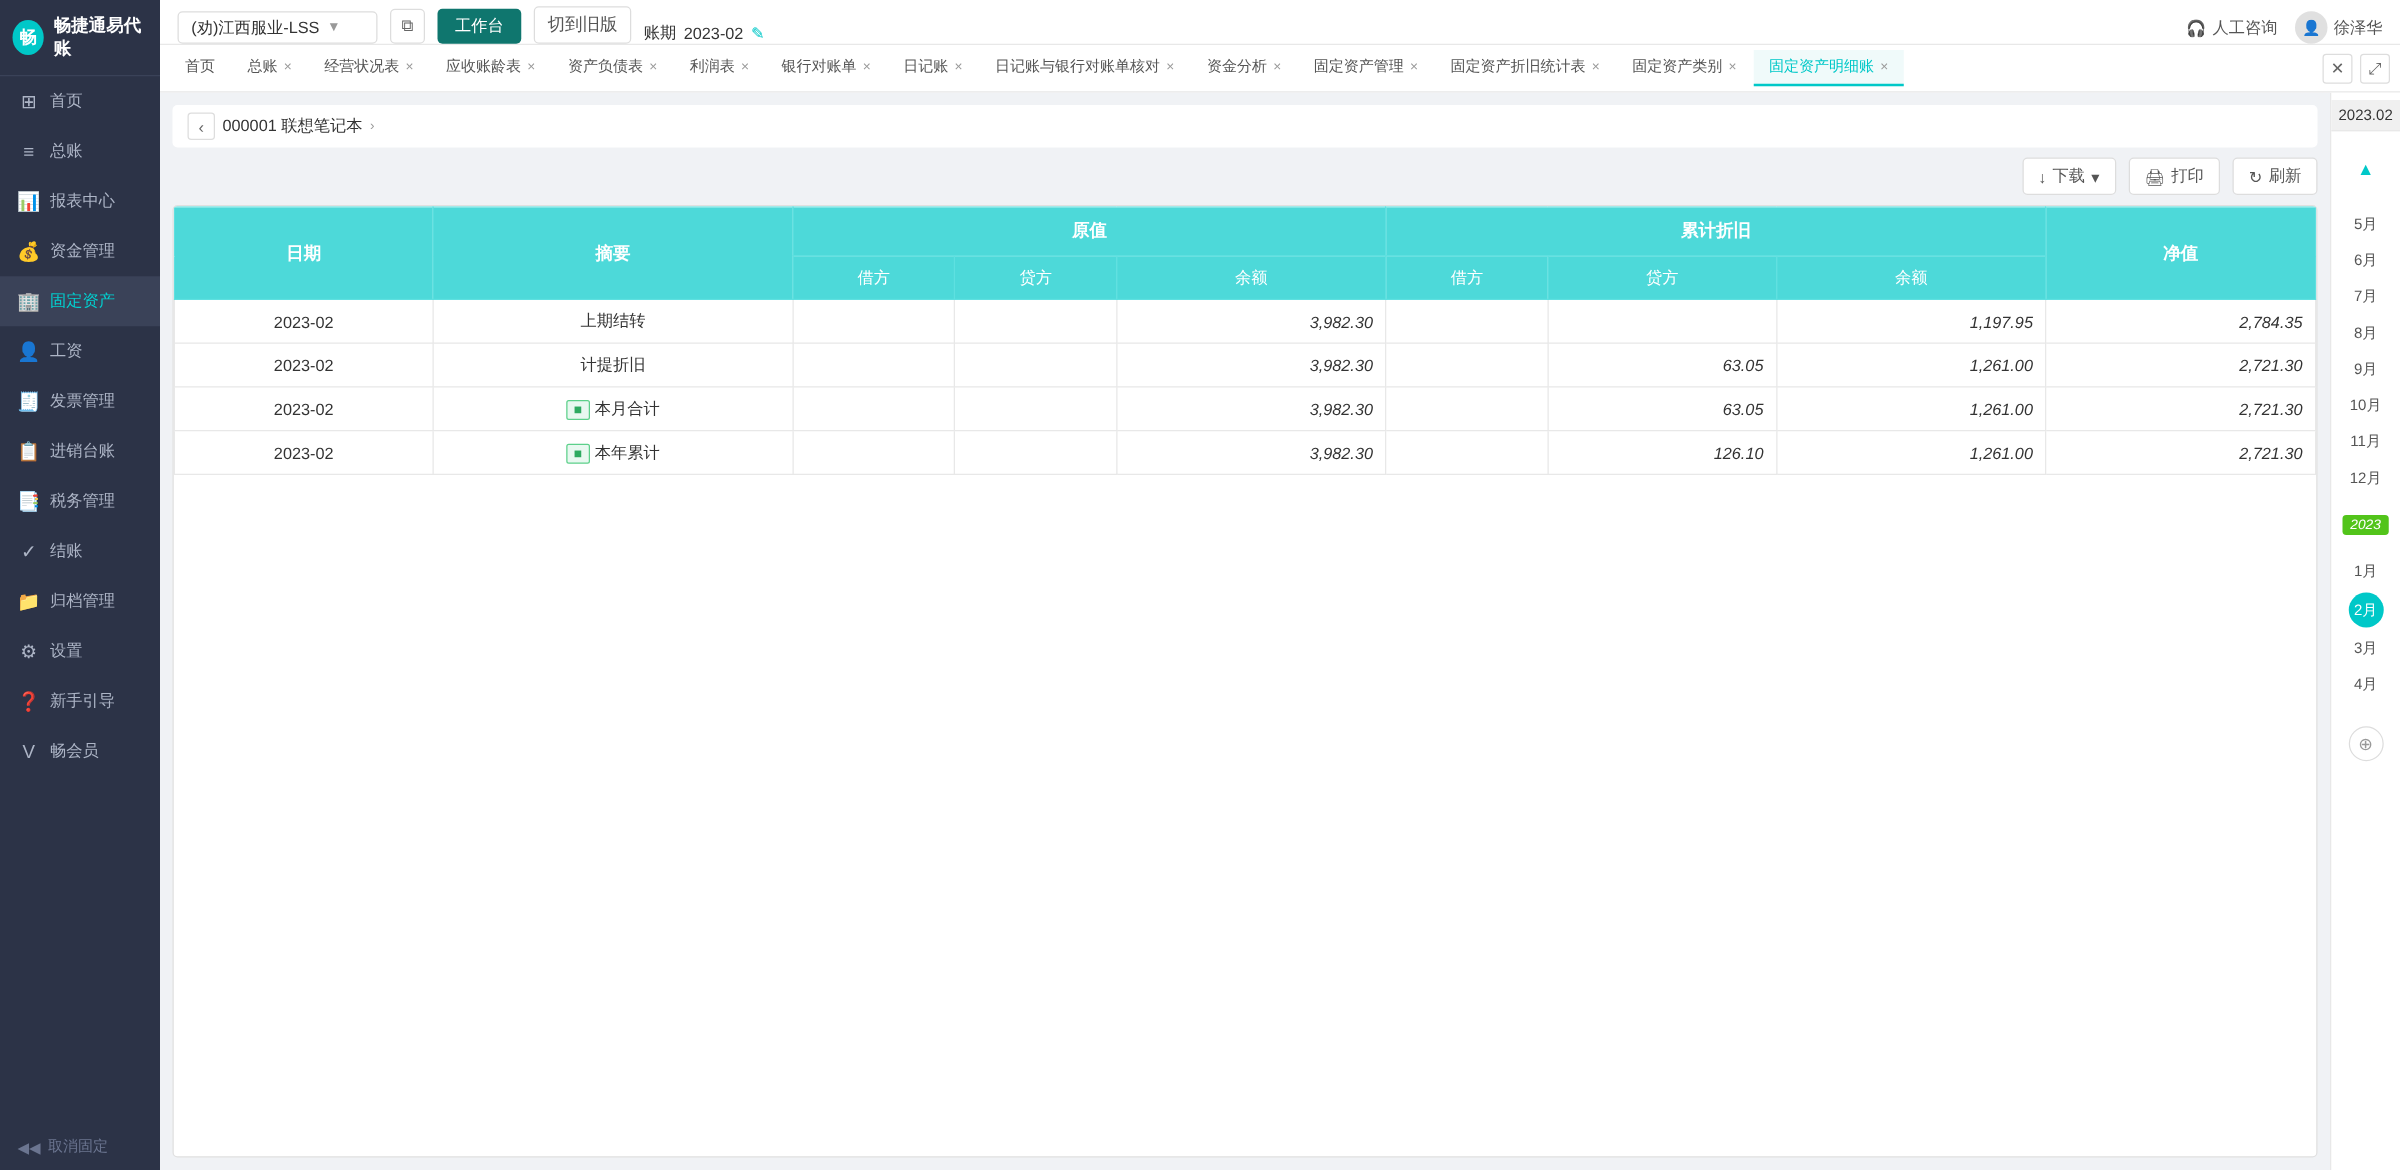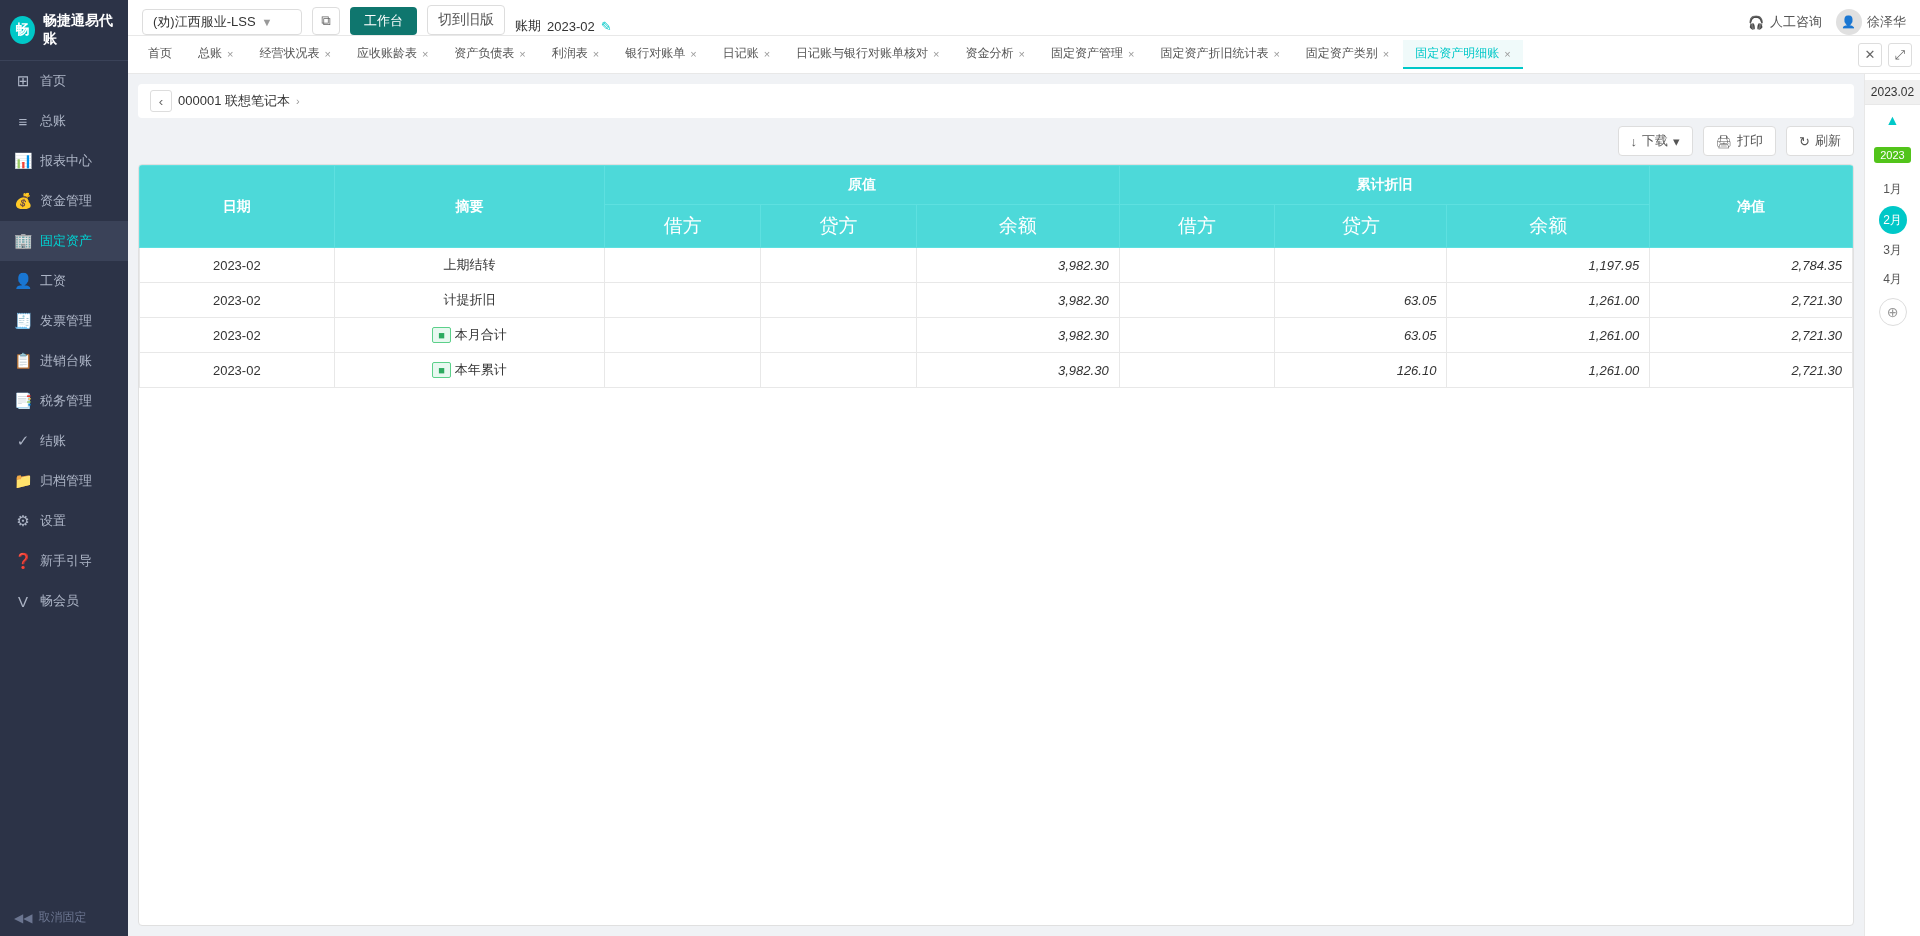--- a/index.html
+++ b/index.html
@@ -217,21 +217,21 @@
       font-weight: 600;
       font-size: 14px;
       padding: 10px 8px;
       text-align: center;
       border: 1px solid #5ee0e0;
     }
     .table-header-sub th {
       background: #4dd9d9;
       color: #fff;
       font-weight: 500;
-      font-size: 19px;
+      font-size: 13px;
       padding: 8px 8px;
       text-align: center;
       border: 1px solid #5ee0e0;
     }
     tbody tr td {
       padding: 8px 10px;
       border: 1px solid #e8e8e8;
       font-size: 13px;
       color: #333;
       text-align: center;
@@ -252,20 +252,21 @@
     .date-panel {
       width: 56px;
       background: #fff;
       border-left: 1px solid #e8e8e8;
       display: flex;
       flex-direction: column;
       align-items: center;
       padding: 6px 0;
       overflow-y: auto;
       flex-shrink: 0;
+      gap: 15px;
     }
     .date-panel-year {
       font-size: 12px; color: #333; padding: 5px 4px;
       background: #f0f0f0; width: 100%; text-align: center;
       border-bottom: 1px solid #e8e8e8;
     }
     .date-panel-nav {
       width: 100%; display: flex; justify-content: center;
       padding: 4px 0;
     }
@@ -278,21 +279,21 @@
       padding: 6px 4px; font-size: 12px; color: #555; cursor: pointer;
     }
     .date-panel-month.active {
       background: #00c8c8; color: #fff; border-radius: 50%; width: 28px; height: 28px;
       display: flex; align-items: center; justify-content: center; margin: 2px auto;
       padding: 0;
       text-align: right;
     }
     .date-panel-month.current-year-label {
       background: #52c41a; color: #fff; border-radius: 3px;
-      font-size: 11px; padding: 2px 6px; margin: 12px auto; width: auto;
+      font-size: 11px; padding: 2px 6px; margin: 0 auto; width: auto; font-style: italic;
     }
     .date-panel-bottom-btn {
       width: 28px; height: 28px; border-radius: 50%; border: 1px solid #ddd;
       background: #fff; cursor: pointer; display: flex; align-items: center; justify-content: center; color: #999; font-size: 14px;
       margin: 4px auto;
     }
   </style>
 </head>
 <body>
 
@@ -551,20 +552,30 @@
         </table>
       </div>
 
     </div>
 
     <div class="date-panel">
       <div class="date-panel-year">2023.02</div>
       <div class="date-panel-nav">
         <button class="date-panel-nav-btn">▲</button>
       </div>
+      <div id="date-panel-months-2022">
+          <div class="date-panel-month">5月</div>
+          <div class="date-panel-month">6月</div>
+          <div class="date-panel-month">7月</div>
+          <div class="date-panel-month">8月</div>
+          <div class="date-panel-month">9月</div>
+          <div class="date-panel-month">10月</div>
+          <div class="date-panel-month">11月</div>
+          <div class="date-panel-month">12月</div>
+        </div>
       <div class="date-panel-month current-year-label">2023</div>
       <div id="date-panel-months-2023">
           <div class="date-panel-month">1月</div>
           <div class="date-panel-month active">2月</div>
           <div class="date-panel-month">3月</div>
           <div class="date-panel-month">4月</div>
         </div>
       <div class="date-panel-bottom-btn">⊕</div>
     </div>
 

